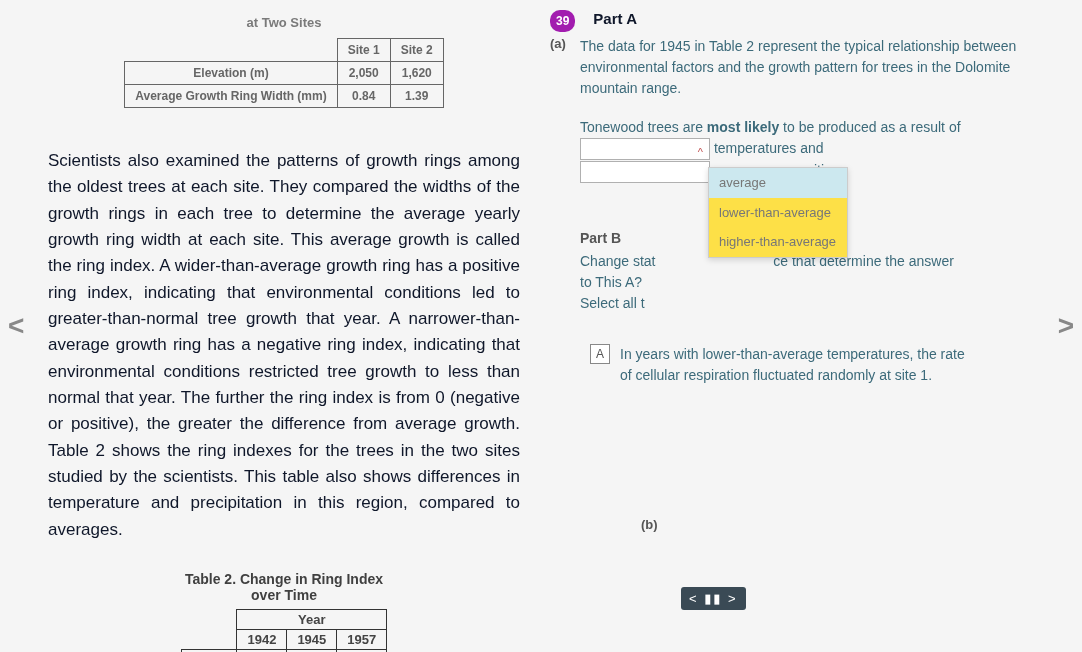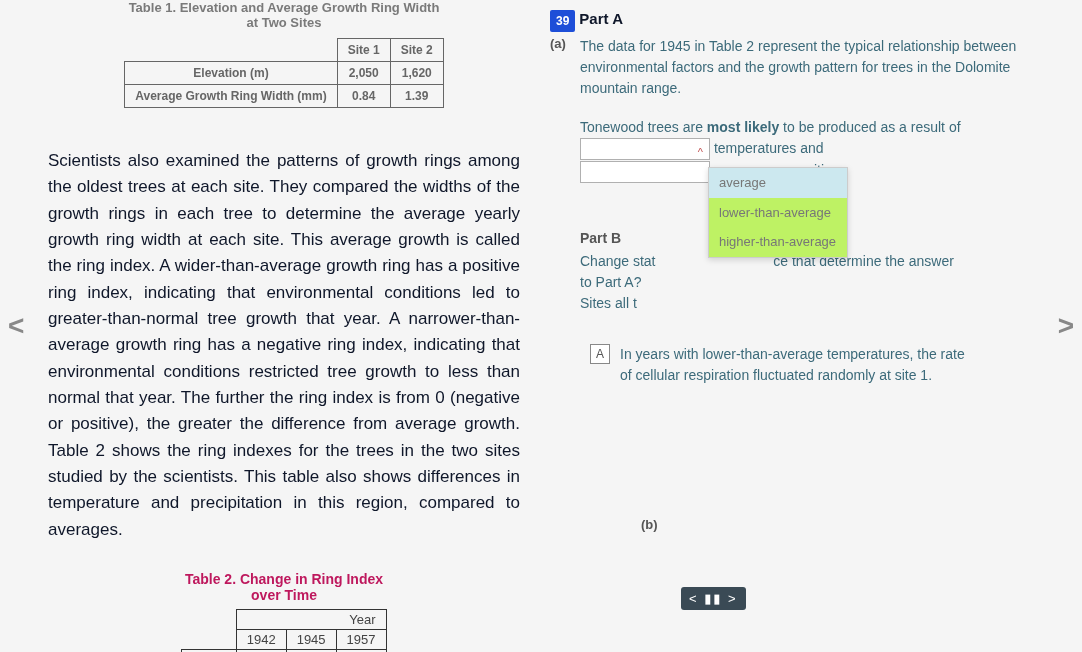--- a/index.html
+++ b/index.html
@@ -67,46 +67,46 @@
     line-height: 1.55;
     color: #0f172a;
     filter: blur(0.5px);
     text-align: justify;
     margin-top: 40px;
   }
   .table2-title {
     font-weight: bold;
     font-size: 14px;
     text-align: center;
-    color: #be185d;
+    color: #404040;
     margin-top: 28px;
     margin-bottom: 6px;
   }
   table.t2 {
     border-collapse: collapse;
     font-size: 13px;
     margin: 0 auto;
     color: #444;
   }
   table.t2 th, table.t2 td {
     border: 1px solid #333;
     padding: 2px 10px;
-    text-align: right;
-    font-weight: normal;
+    text-align: center;
+    font-weight: bold;
   }
   .qnum {
     display: inline-block;
-    background: #1d4ed8;
+    background: #a21caf;
     color: #fff;
     font-weight: bold;
     font-size: 12px;
     padding: 4px 6px;
-    border-radius: 2px;
+    border-radius: 10px;
     vertical-align: top;
-    margin-right: 4px;
+    margin-right: 18px;
   }
   .part-row { display: flex; margin-bottom: 4px; }
   .part-label {
     width: 30px;
     color: #555;
     font-size: 13px;
     font-weight: bold;
     flex-shrink: 0;
   }
   .part-title {
@@ -145,21 +145,21 @@
   }
   .dd .caret {
     position: absolute;
     right: 6px;
     top: 3px;
     color: #c05050;
     font-size: 11px;
   }
   .dd-menu {
     position: absolute;
-    background: #bef264;
+    background: #fde047;
     border: 1px solid #ccc;
     box-shadow: 0 2px 6px rgba(0,0,0,0.15);
     font-size: 13px;
     color: #777;
     z-index: 10;
     width: 140px;
   }
   .dd-menu div {
     padding: 5px 10px;
     cursor: pointer;
@@ -222,21 +222,21 @@
 </head>
 <body>
 
 <div class="page">
 
   <div class="nav-arrow nav-left">&lt;</div>
   <div class="nav-arrow nav-right">&gt;</div>
 
   <div class="left-col">
     <div class="table1-title">
-      <span>Table 1. Elevation and Average Growth Ring Width</span><br>
+      <br>
       <span>at Two Sites</span>
     </div>
     <table class="data">
       <tbody>
           <tr>
         <th style="border:none;background:transparent"></th>
         <th>Site 1</th>
         <th>Site 2</th>
       </tr>
       <tr>
@@ -310,22 +310,22 @@
         </div>
       </div>
     </div>
 
     <div class="partb-block">
       <div class="partb-title">Part B</div>
       <div class="qtext">
         <span>Change stat</span>
         <span style="display:inline-block;width:110px"></span>
         <span>ce that determine the answer</span><br>
-        <span>to Part A?</span><br>
-        <span>Sites all t</span>
+        <span>to This A?</span><br>
+        <span>Select all t</span>
       </div>
     </div>
 
     <div class="b-label">(b)</div>
     <div class="slide-ctrl">&lt; ▮▮ &gt;</div>
 
     <div class="section-b">
       <div class="ans-choice">
         <div class="choice-box">A</div>
         <div class="qtext" style="max-width:360px">In years with lower-than-average temperatures, the rate of cellular respiration fluctuated randomly at site 1.</div>

